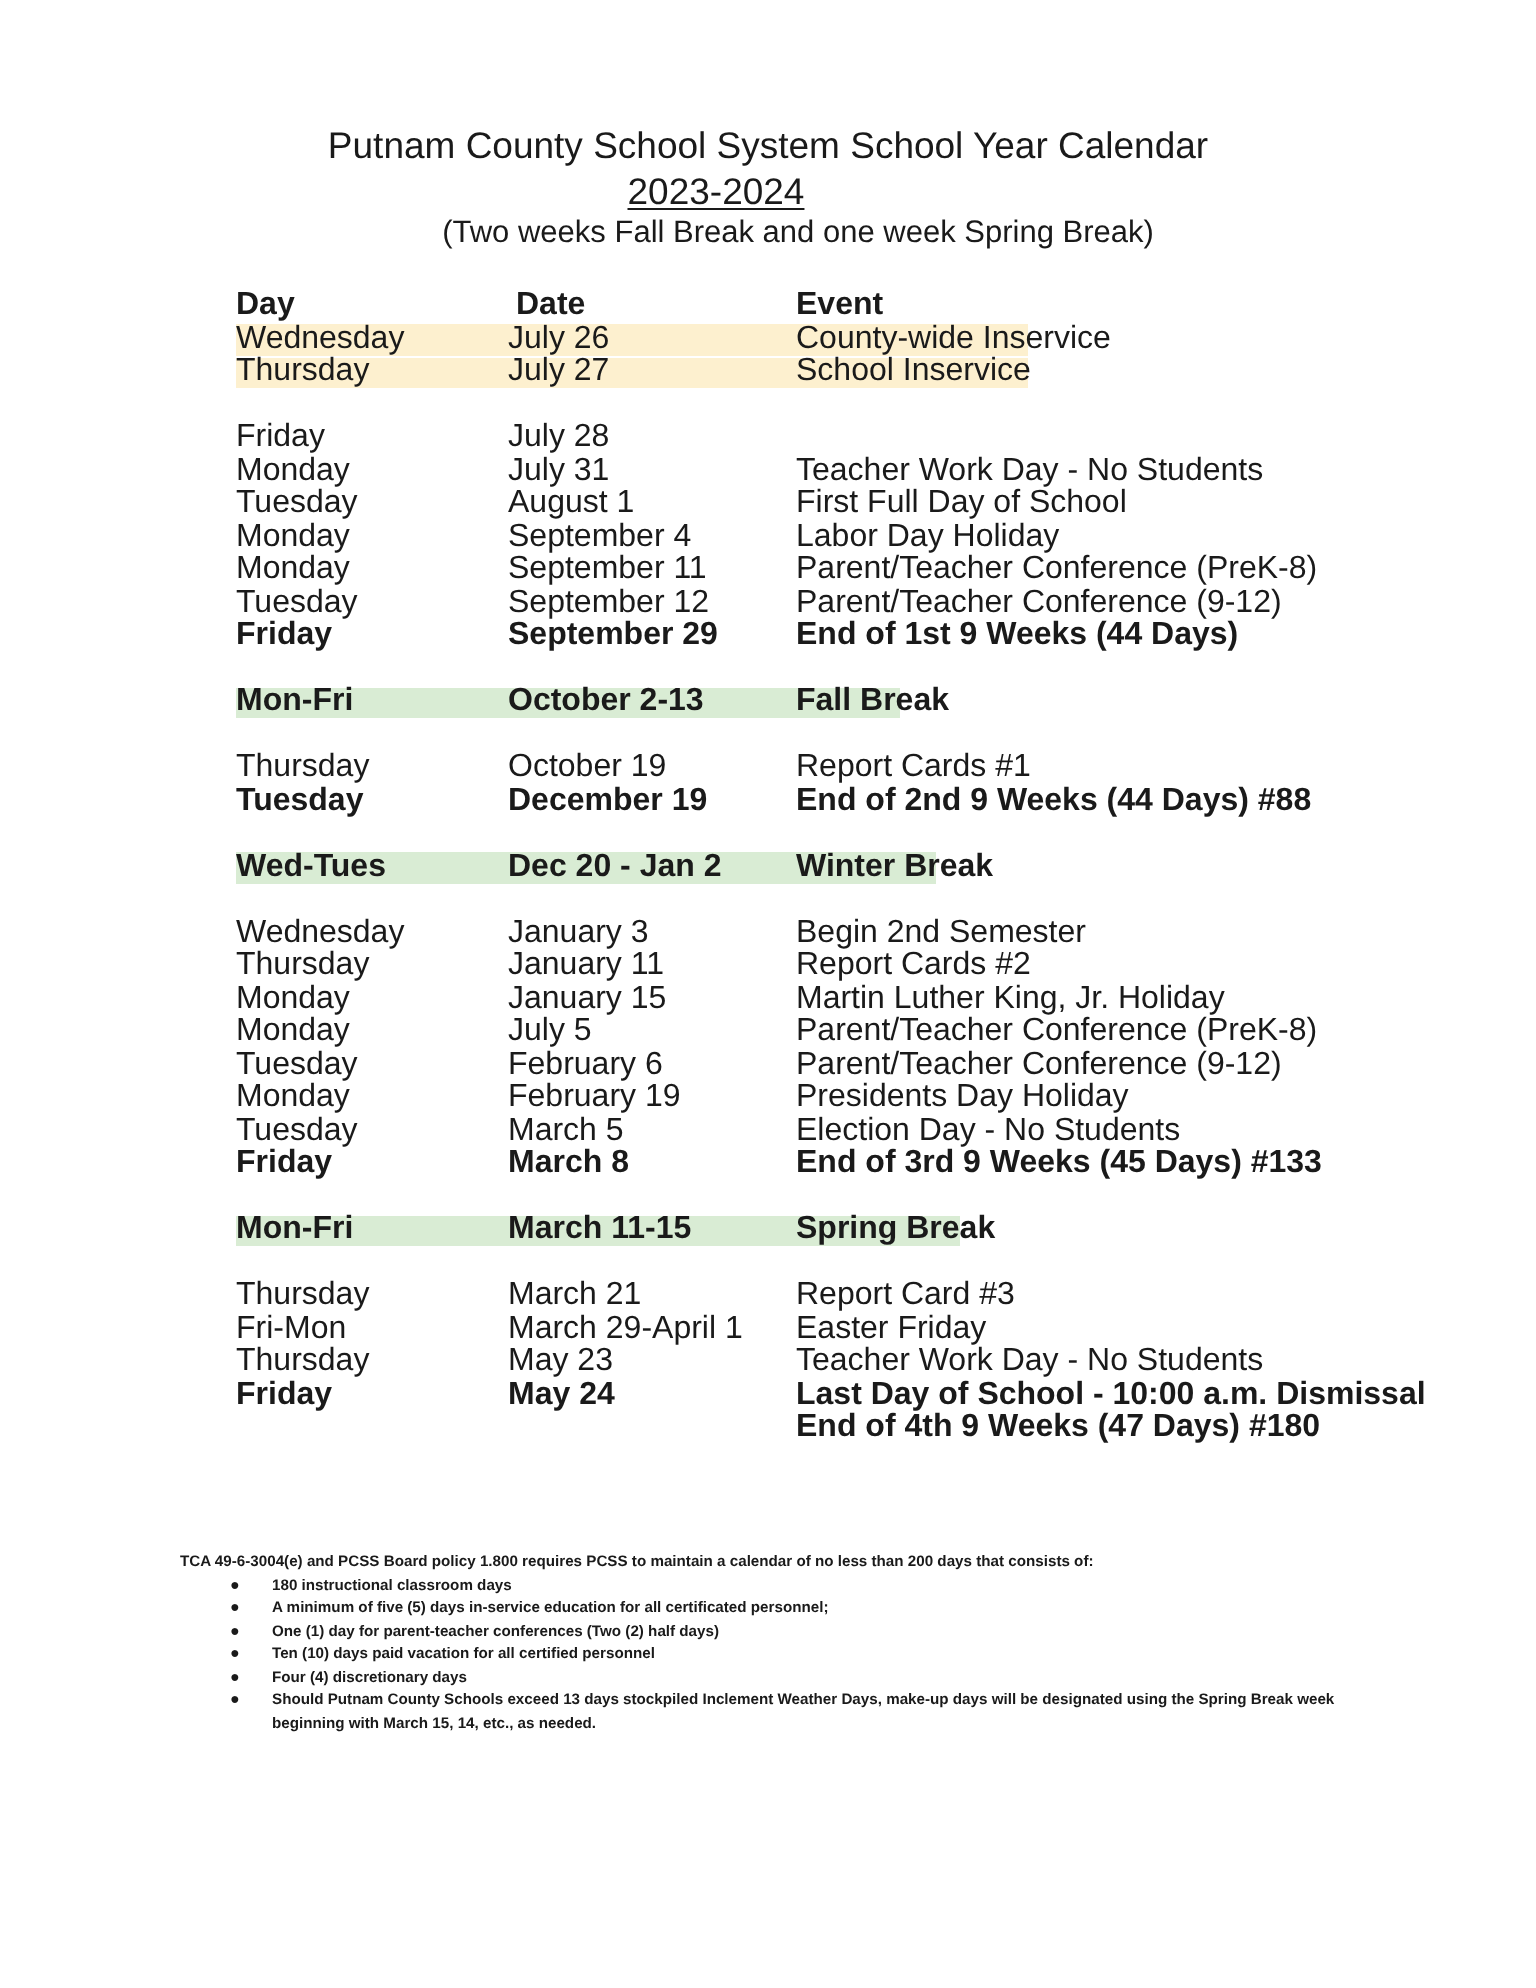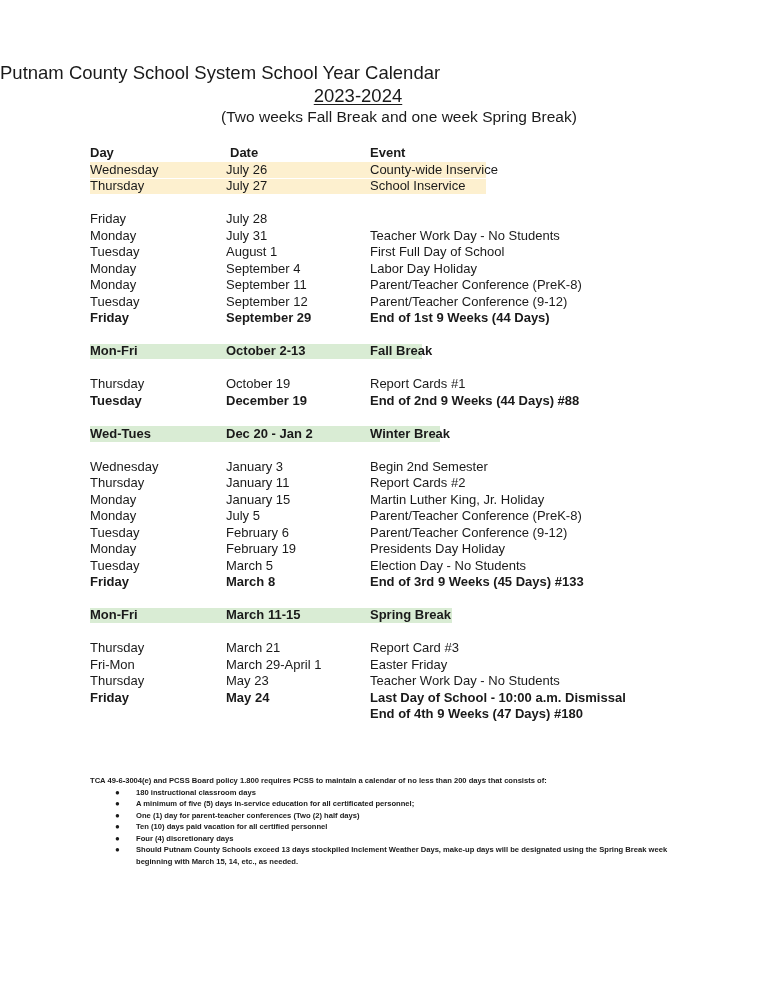--- a/index.html
+++ b/index.html
@@ -2,35 +2,36 @@
 <html><head>
   <meta charset="utf-8">
   <style>
     html, body { margin: 0; padding: 0; background: #ffffff; }
     body {
       width: 768px; height: 994px; position: relative; overflow: hidden;
       font-family: "Liberation Sans", sans-serif; color: #1a1a1a;
     }
     .title {
       position: absolute; left: 0; width: 768px; top: 62px;
-      text-align: left; font-size: 18.5px; line-height: 22px;
+      text-align: center; font-size: 18.5px; line-height: 22px;
     }
     .year {
       position: absolute; left: 0; width: 716px; top: 85px;
       text-align: center; font-size: 18.5px; line-height: 22px;
     }
     .year span { text-decoration: underline; text-underline-offset: 2px; }
     .subtitle {
       position: absolute; left: 0; width: 768px; top: 107px;
       text-align: center; font-size: 15.5px; line-height: 20px; padding-left: 15px;
     }
     .table { position: absolute; left: 90px; top: 145px; width: 560px; }
     .row {
-      position: relative; height: 16.5px; font-size: 13px; line-height: 16.5px;
+      position: relative; height: 16.5px; font-size: 16px; line-height: 16.5px;
       white-space: nowrap;
+      margin-left: 28px;
     }
     .row .hl { position: absolute; left: 0; top: 0.5px; height: 15.5px; z-index: 0; }
     .row .c { position: absolute; top: 0; z-index: 1; }
     .row .c-day { left: 0; }
     .row .c-date { left: 136px; }
     .row .c-event { left: 280px; }
     .row.header .c-date { left: 140px; }
     .row.bold, .row.header { font-weight: bold; }
     .row.gap { height: 16.5px; }
     .hl.yellow { background: #fdf0cf; }

